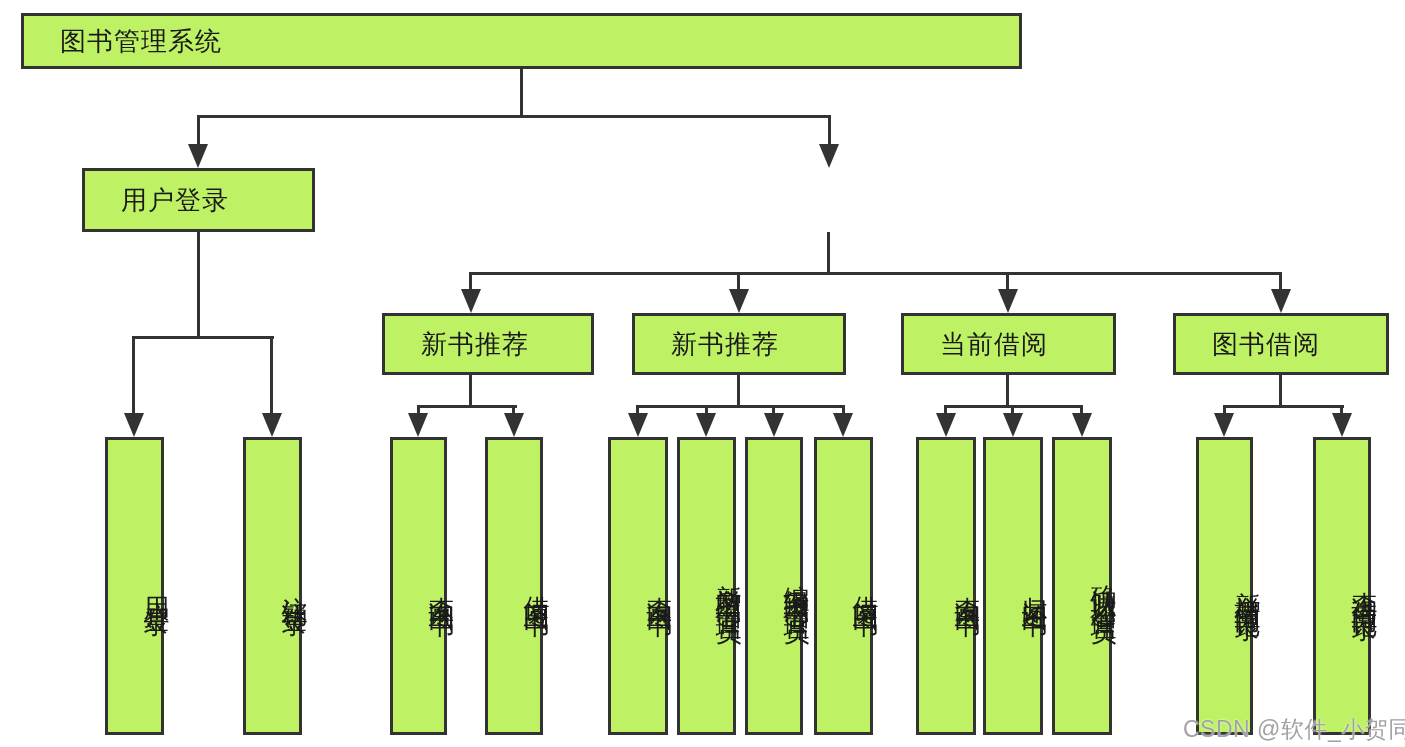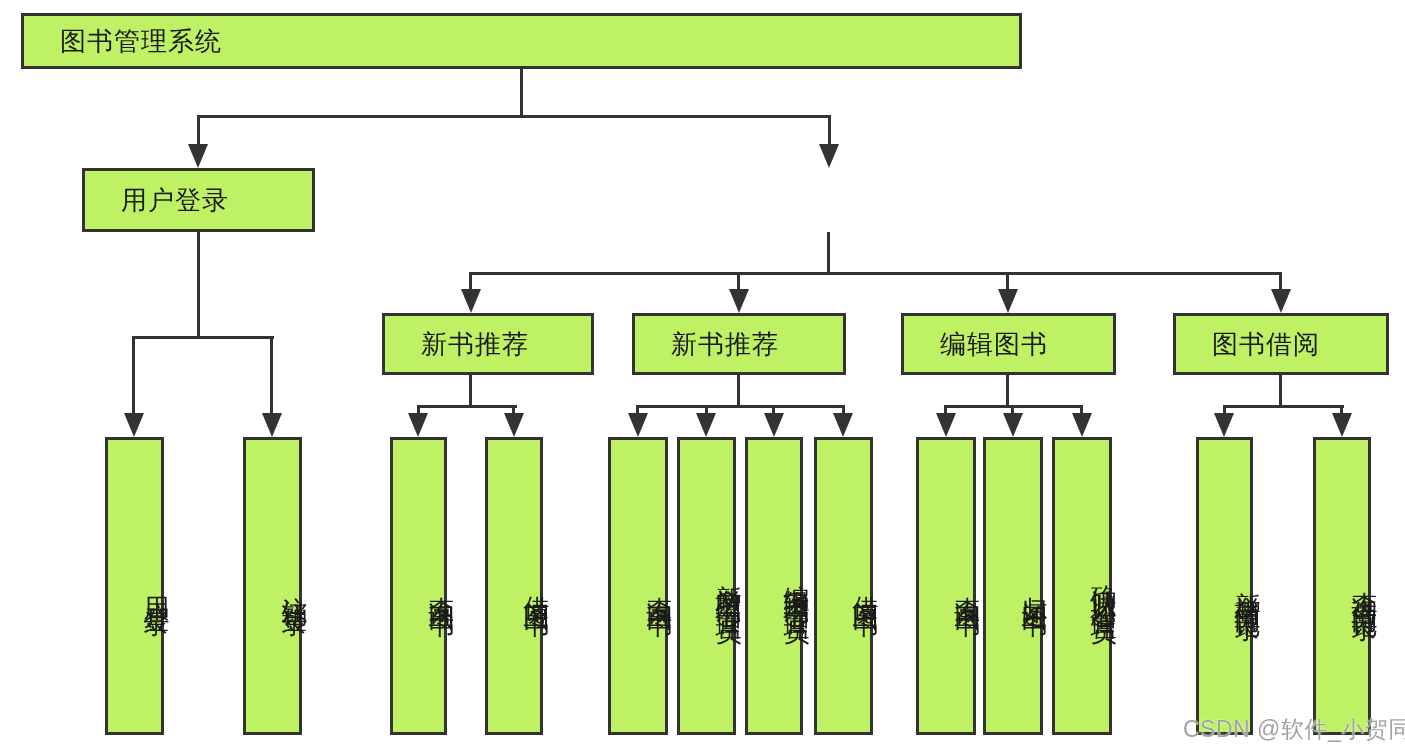--- a/index.html
+++ b/index.html
@@ -129,21 +129,21 @@
     <span class="hlabel">用户登录</span>
   </div>
 
   <div class="box" style="left:382px;top:313px;width:212px;height:62px">
     <span class="hlabel">新书推荐</span>
   </div>
   <div class="box" style="left:632px;top:313px;width:214px;height:62px">
     <span class="hlabel">新书推荐</span>
   </div>
   <div class="box" style="left:901px;top:313px;width:215px;height:62px">
-    <span class="hlabel">编辑图书</span>
+    <span class="hlabel">当前借阅</span>
   </div>
   <div class="box" style="left:1173px;top:313px;width:216px;height:62px">
     <span class="hlabel">图书借阅</span>
   </div>
 
   <div class="box" style="left:105px;top:437px;width:59px;height:298px">
     <span class="vlabel">用户登录</span>
   </div>
   <div class="box" style="left:243px;top:437px;width:59px;height:298px">
     <span class="vlabel">注销登录</span>

